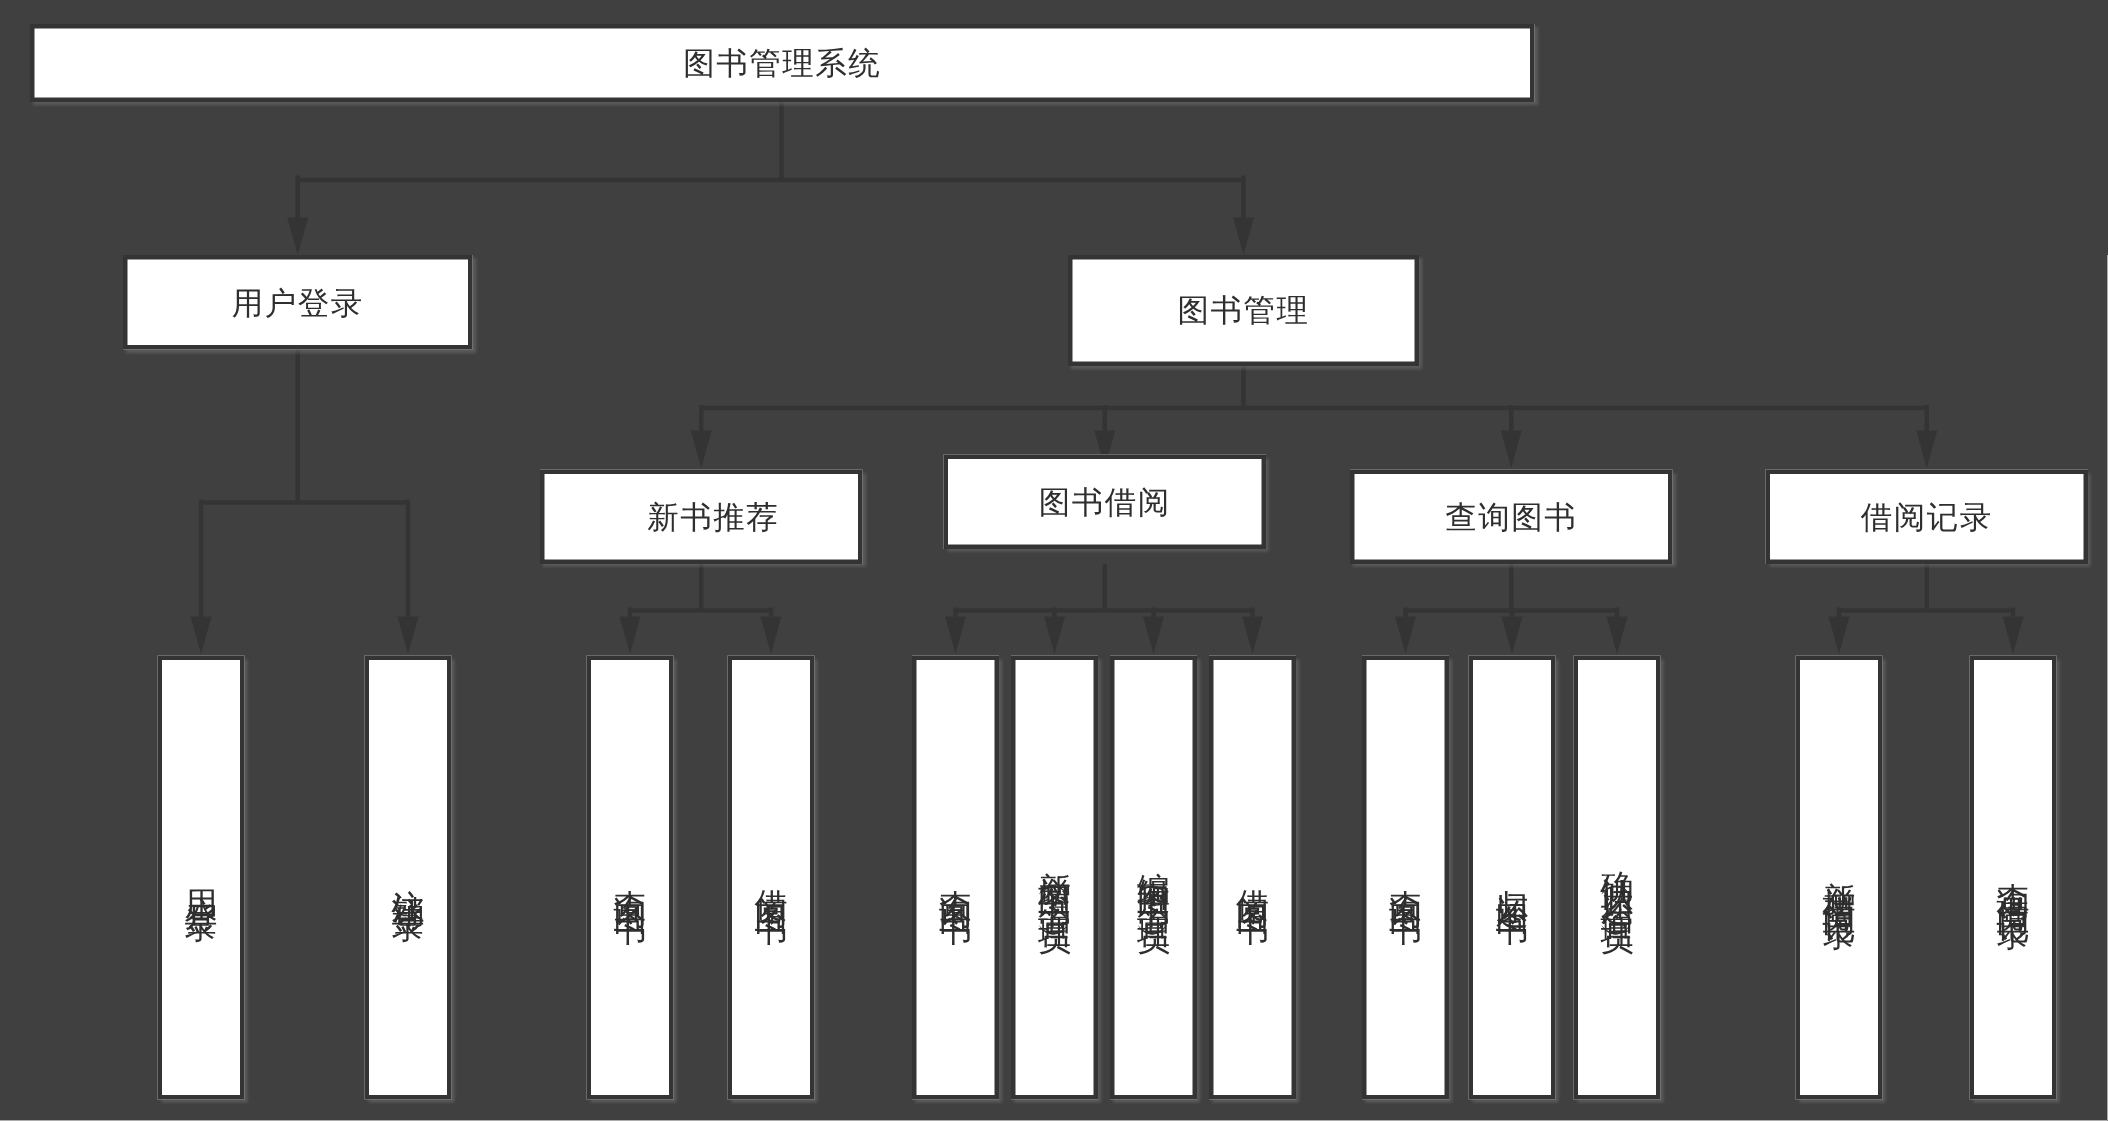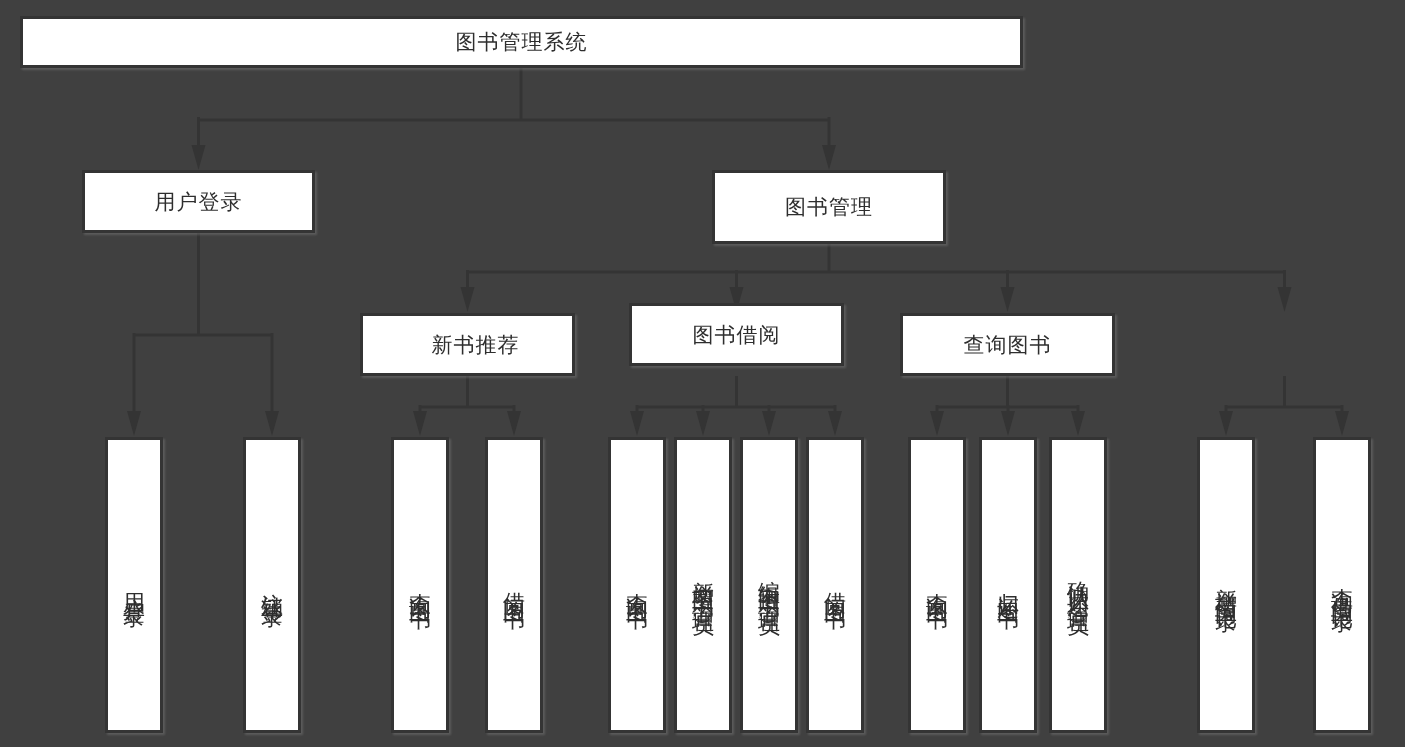--- a/index.html
+++ b/index.html
@@ -126,20 +126,23 @@
 
   <div class="node h n-xs">
     <span>新书推荐</span>
   </div>
   <div class="node h n-ts">
     <span>图书借阅</span>
   </div>
   <div class="node h n-dq">
     <span>查询图书</span>
   </div>
+  <div class="node h n-jl">
+    <span>借阅记录</span>
+  </div>
 
   <div class="node v leaf n-yh-login">
     <span class="vtxt">用户登录</span>
   </div>
   <div class="node v leaf n-yh-logout">
     <span class="vtxt">注销登录</span>
   </div>
 
   <div class="node v leaf n-xs-query">
     <span class="vtxt">查询图书</span>

